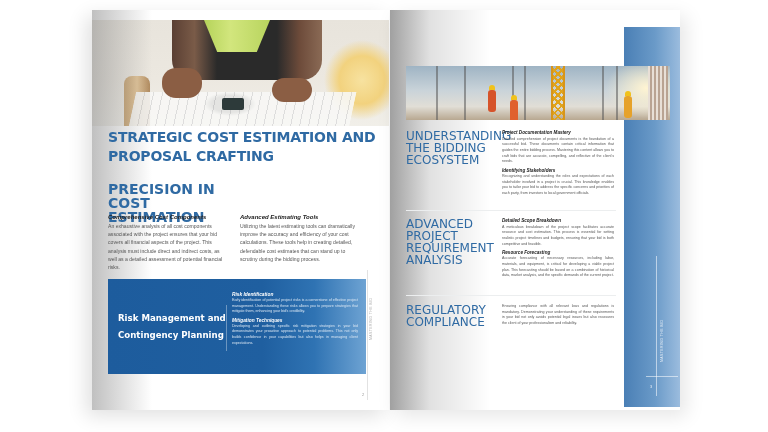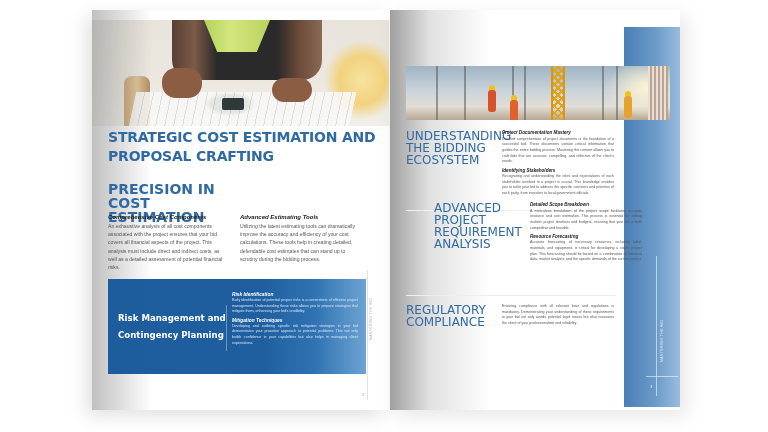--- a/index.html
+++ b/index.html
@@ -244,21 +244,21 @@
       <div class="sec-body">
         <h5>Project Documentation Mastery</h5>
         <p>Detailed comprehension of project documents is the foundation of a successful bid. These documents contain critical information that guides the entire bidding process. Mastering this content allows you to craft bids that are accurate, compelling, and reflective of the client's needs.</p>
         <h5>Identifying Stakeholders</h5>
         <p>Recognizing and understanding the roles and expectations of each stakeholder involved in a project is crucial. This knowledge enables you to tailor your bid to address the specific concerns and priorities of each party, from investors to local government officials.</p>
       </div>
     </div>
 
     <div class="sec-divider" style="top:200px;"></div>
 
-    <div class="section" style="top:192px; height:80px;margin-left:28px;">
+    <div class="section" style="top:208px; height:80px;">
       <div class="sec-head">ADVANCED PROJECT REQUIREMENT ANALYSIS</div>
       <div class="sec-body">
         <h5>Detailed Scope Breakdown</h5>
         <p>A meticulous breakdown of the project scope facilitates accurate resource and cost estimation. This process is essential for setting realistic project timelines and budgets, ensuring that your bid is both competitive and feasible.</p>
         <h5>Resource Forecasting</h5>
         <p>Accurate forecasting of necessary resources, including labor, materials, and equipment, is critical for developing a viable project plan. This forecasting should be based on a combination of historical data, market analysis, and the specific demands of the current project.</p>
       </div>
     </div>
 
     <div class="sec-divider" style="top:285px;"></div>

